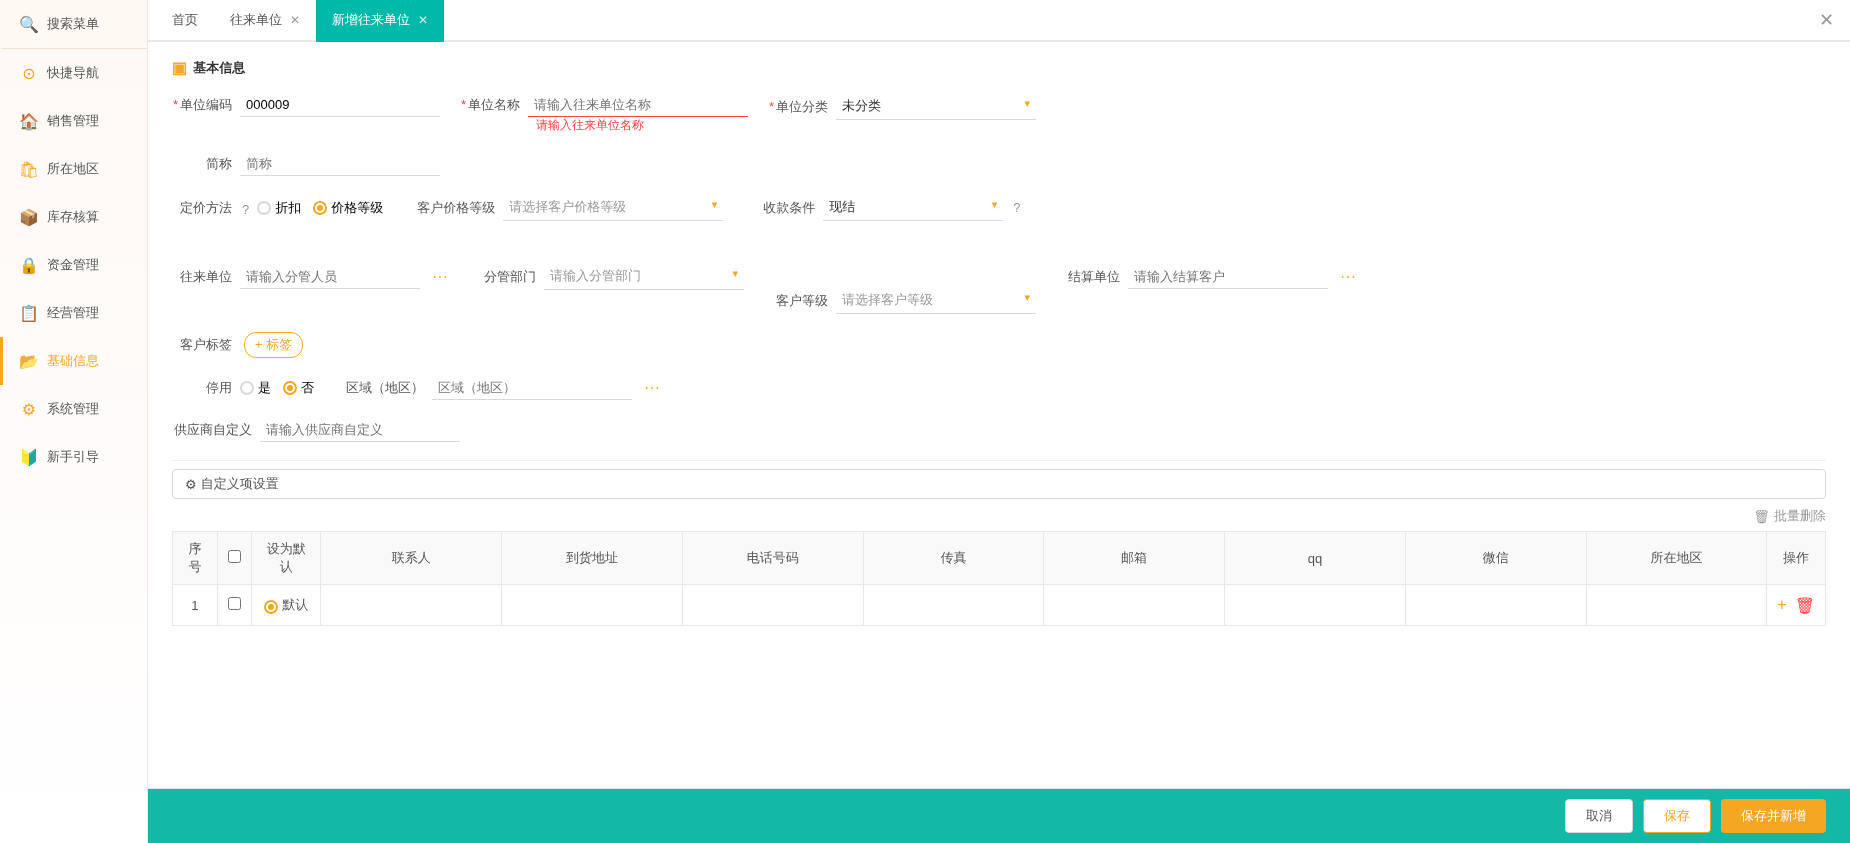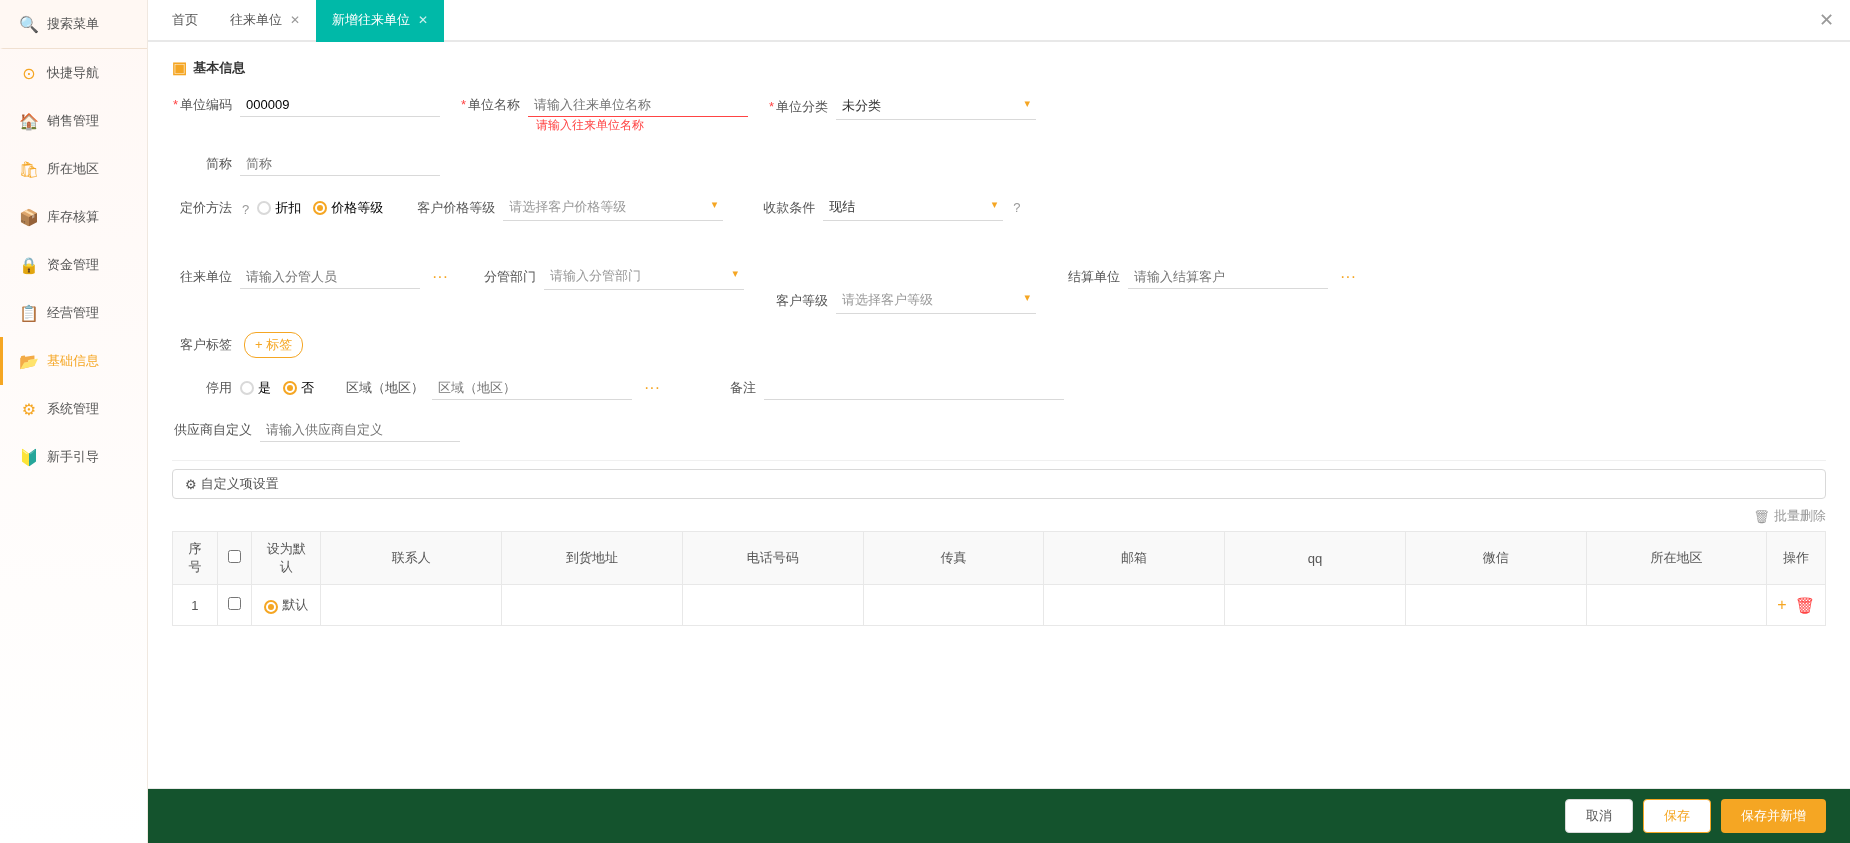--- a/index.html
+++ b/index.html
@@ -177,21 +177,21 @@
       border: 1px solid #f5a623; color: #f5a623;
       border-radius: 12px; padding: 3px 10px;
       cursor: pointer; font-size: 12px;
     }
 
     
     .form-divider { width: 100%; height: 1px; background: #f0f0f0; margin: 8px 0; }
 
     
     .bottom-bar {
-      background: #14532d;
+      background: #14b8a6;
       border-top: 1px solid #e8e8e8;
       padding: 10px 24px;
       display: flex;
       justify-content: flex-end;
       gap: 10px;
       flex-shrink: 0;
     }
     .btn-cancel {
       padding: 7px 20px;
       border: 1px solid #d9d9d9;
@@ -425,24 +425,20 @@
               <div class="radio-dot"></div>
             </div>
             <span>否</span>
           </div>
         </div>
       </div>
       <div style="display:flex;align-items:center;gap:8px;">
         <span class="form-label">区域（地区）</span>
         <input class="form-input" style="width: 200px;" placeholder="区域（地区）">
         <span class="more-btn">···</span>
-      </div>
-      <div style="display:flex;align-items:center;gap:8px;">
-        <span class="form-label">备注</span>
-        <input class="form-input" style="width: 300px;">
       </div>
     </div>
 
     <div class="form-row">
       <div style="display:flex;align-items:center;gap:8px;">
         <span class="form-label" style="min-width:80px;text-align:right;">供应商自定义</span>
         <input class="form-input" style="width: 200px;" placeholder="请输入供应商自定义">
       </div>
     </div>
 

